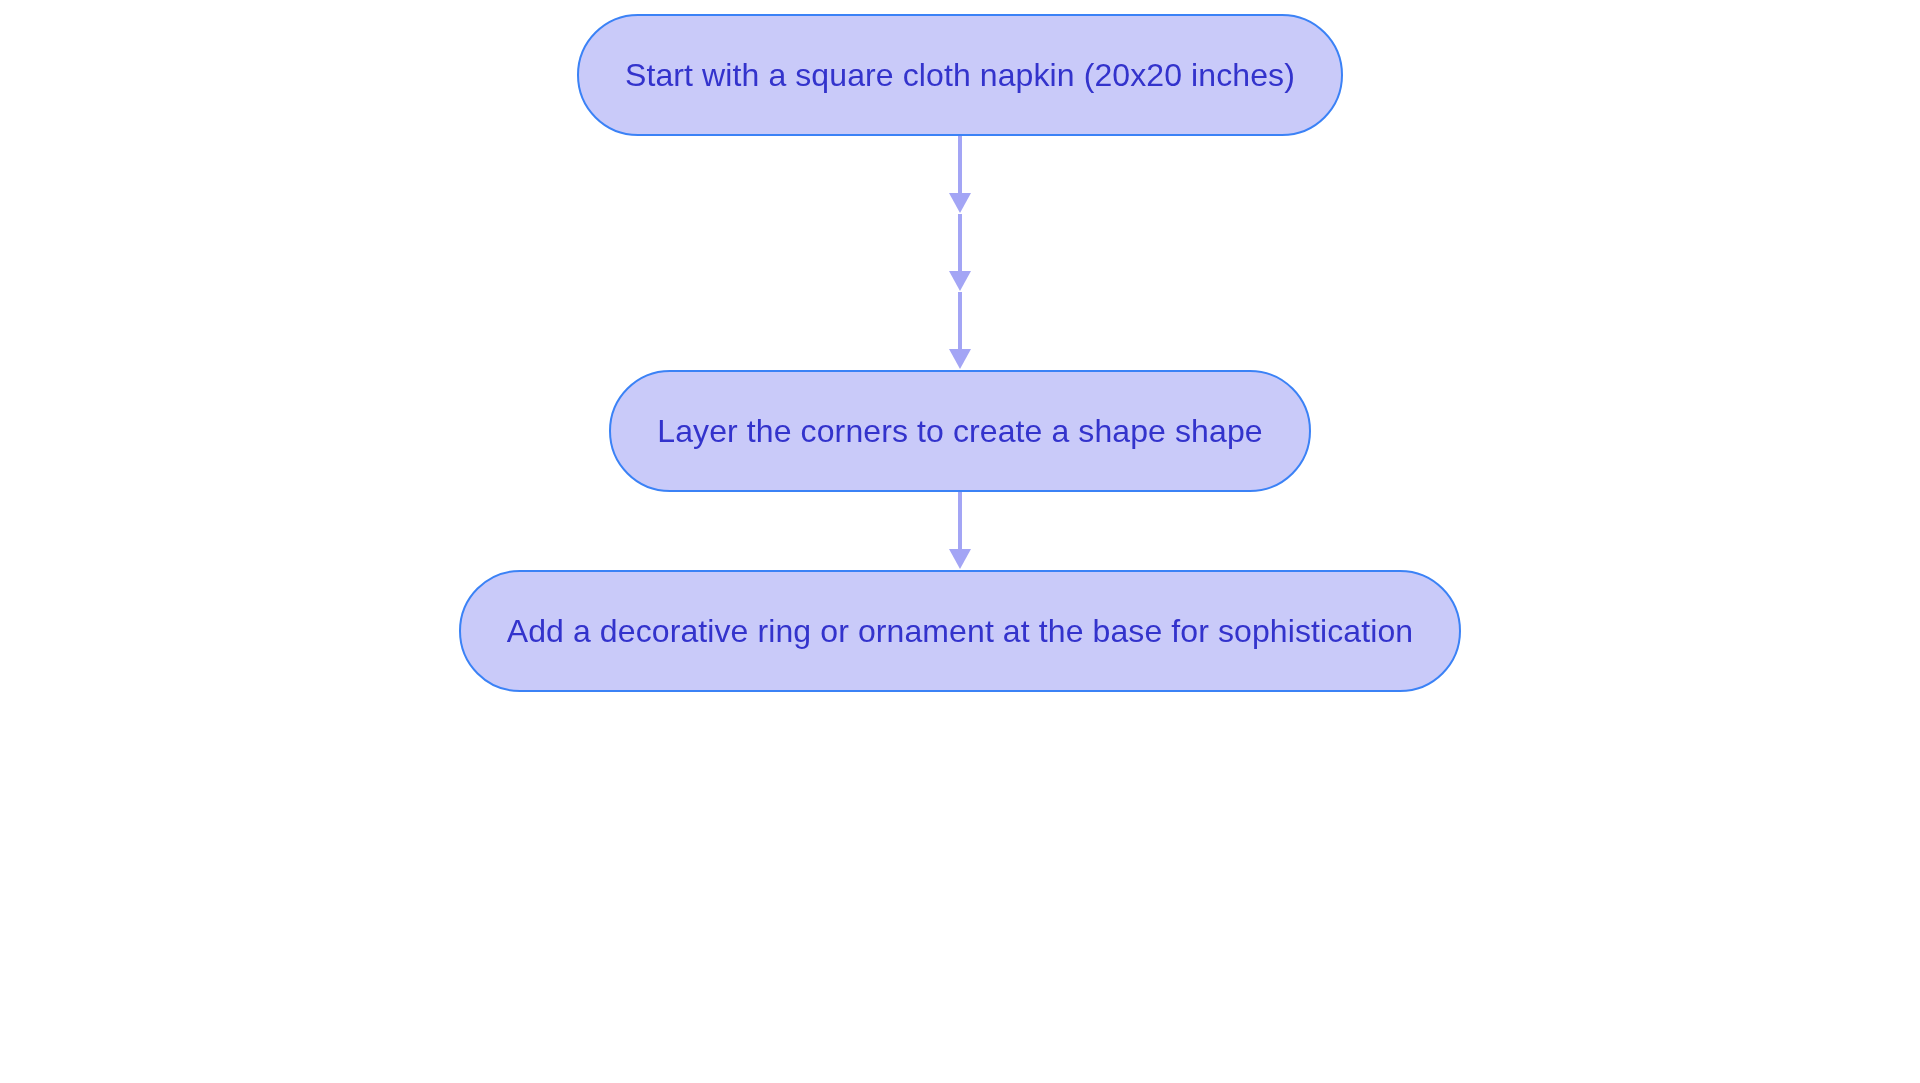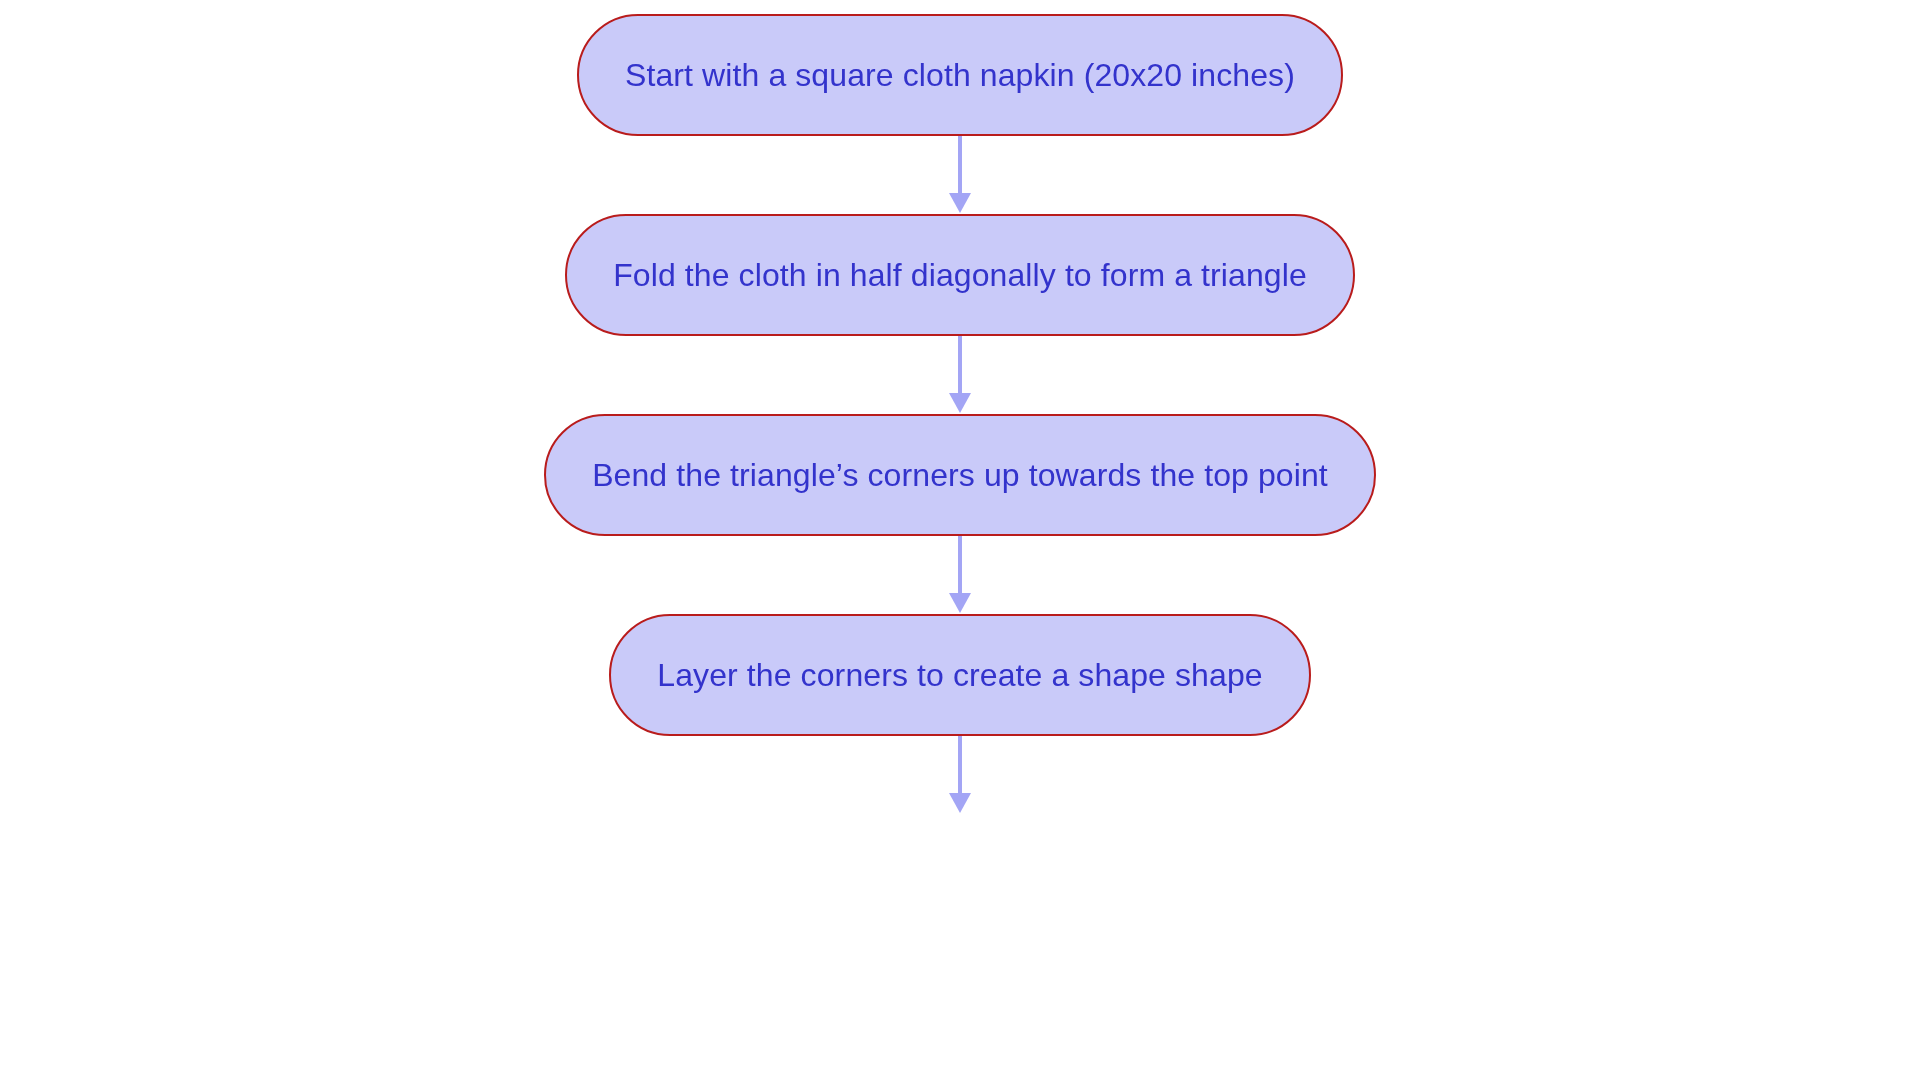--- a/index.html
+++ b/index.html
@@ -33,21 +33,21 @@
     align-items: center;
     justify-content: flex-start;
     padding-top: 14px;
     box-sizing: border-box;
   }
 
   .node {
     position: relative;
     box-sizing: border-box;
     background: #c9caf9;
-    border: 2px solid #b91c1c;
+    border: 2px solid #3b82f6;
     color: #3333cc;
     display: flex;
     align-items: center;
     justify-content: center;
     text-align: center;
     white-space: nowrap;
     letter-spacing: 0.1px;
   }
 
   
@@ -98,42 +98,39 @@
 
     <div class="node pill">
       <span class="node-label">Start with a square cloth napkin (20x20 inches)</span>
     </div>
 
     <div class="connector">
       <div class="line"></div>
       <div class="head"></div>
     </div>
 
-    <div class="node pill">
-      <span class="node-label">Fold the cloth in half diagonally to form a triangle</span>
-    </div>
 
     <div class="connector">
       <div class="line"></div>
       <div class="head"></div>
     </div>
 
-    <div class="node pill">
-      <span class="node-label">Bend the triangle’s corners up towards the top point</span>
-    </div>
 
     <div class="connector">
       <div class="line"></div>
       <div class="head"></div>
     </div>
 
     <div class="node pill">
       <span class="node-label">Layer the corners to create a shape shape</span>
     </div>
 
     <div class="connector">
       <div class="line"></div>
       <div class="head"></div>
     </div>
 
+    <div class="node pill">
+      <span class="node-label">Add a decorative ring or ornament at the base for sophistication</span>
+    </div>
 
   </div>
 </div>
 
 </body></html>

